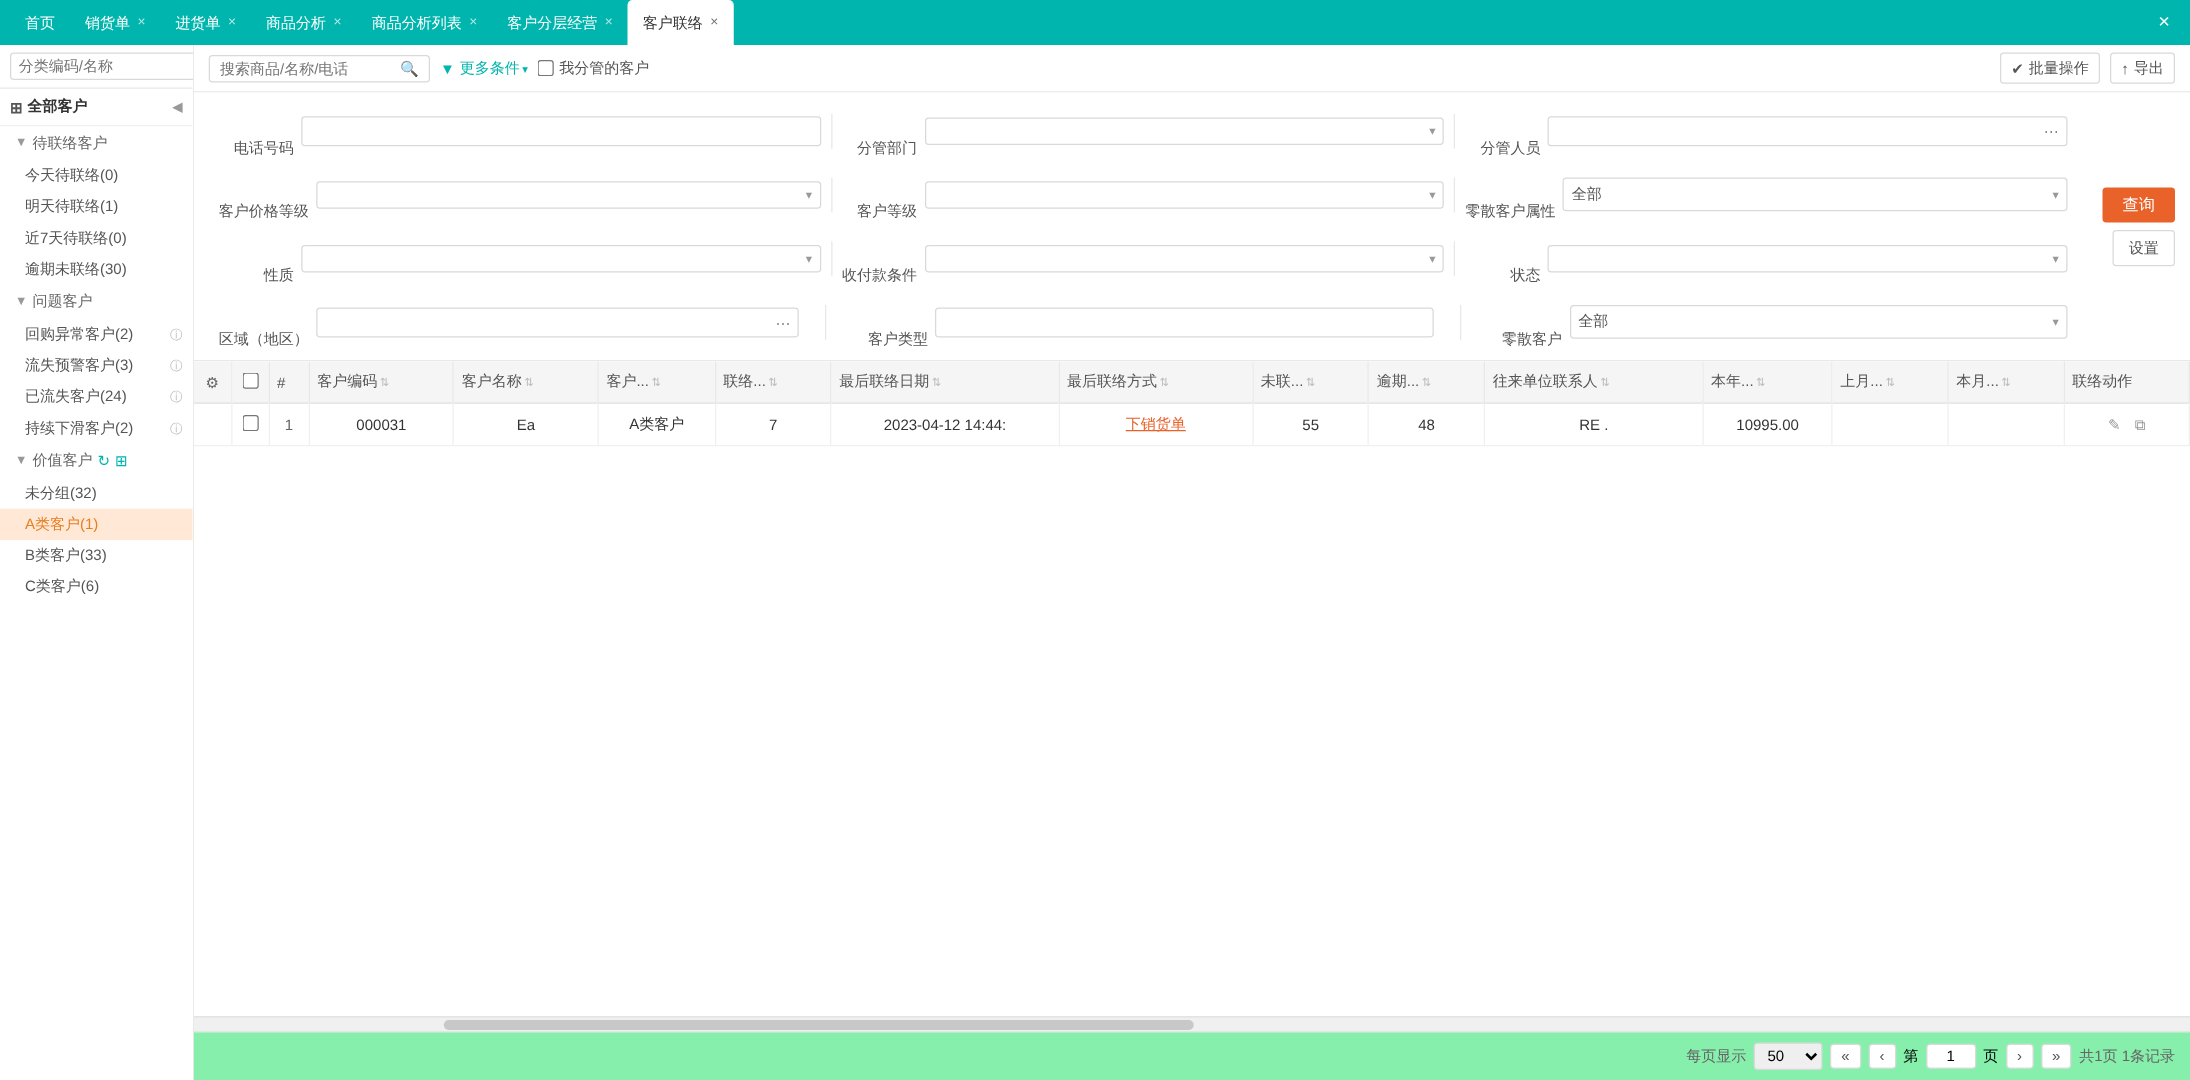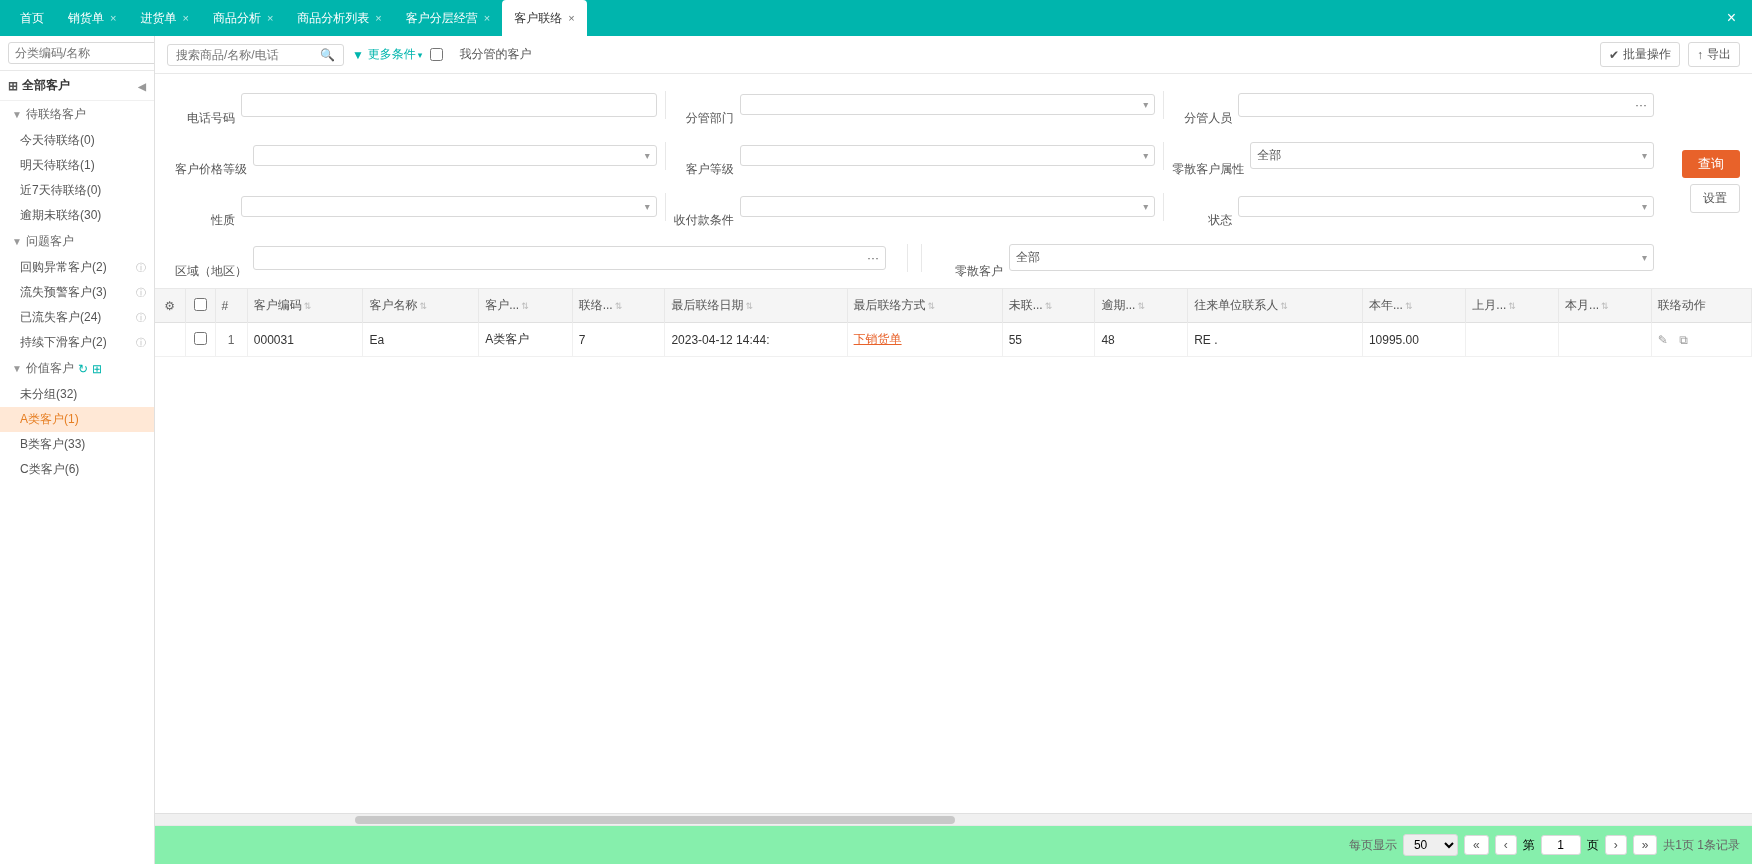--- a/index.html
+++ b/index.html
@@ -74,21 +74,21 @@
       display: flex; align-items: center; border: 1px solid #d9d9d9;
       border-radius: 3px; padding: 3px 8px; background: white;
     }
     .filter-search input { border: none; outline: none; font-size: 12px; color: #999; width: 140px; }
     .filter-search .s-icon { color: #00b5ad; margin-left: 4px; cursor: pointer; }
     .more-filter {
       display: flex; align-items: center; color: #00b5ad; cursor: pointer; font-size: 12px;
     }
     .more-filter .filter-icon { margin-right: 4px; }
     .my-customer {
-      display: flex; align-items: center; gap: 16px; color: #555; cursor: pointer;
+      display: flex; align-items: center; gap: 4px; color: #555; cursor: pointer;
     }
     .my-customer input[type=checkbox] { width: 13px; height: 13px; }
     .filter-spacer { flex: 1; }
     .btn-bulk { 
       display: flex; align-items: center; gap: 4px;
       color: #555; cursor: pointer; font-size: 12px;
       border: 1px solid #d9d9d9; padding: 3px 8px; border-radius: 3px; background: white;
     }
     .btn-export {
       display: flex; align-items: center; gap: 4px;
@@ -143,21 +143,21 @@
     }
     thead th {
       padding: 8px 6px; text-align: left; color: #555; font-weight: normal;
       border-right: 1px solid #e8e8e8; white-space: nowrap; font-size: 12px;
       position: relative;
     }
     thead th .col-sort { color: #bbb; font-size: 9px; margin-left: 2px; }
     tbody tr { border-bottom: 1px solid #f0f0f0; }
     tbody td {
       padding: 8px 6px; color: #333; border-right: 1px solid #f0f0f0;
-      white-space: nowrap; font-size: 12px;
+      white-space: nowrap; font-size: 12px; text-align: center;
     }
     .td-link { color: #e8622a; text-decoration: underline; cursor: pointer; }
     .settings-icon { color: #666; cursor: pointer; }
     .th-checkbox, .td-checkbox { width: 30px; text-align: center; }
     .td-num { text-align: center; color: #666; }
 
     
     .pagination {
       display: flex; align-items: center; padding: 8px 12px;
       background: #86efac; border-top: 1px solid #e8e8e8;
@@ -406,20 +406,24 @@
 
           <div class="adv-filter-row">
             <div class="filter-cell">
               <label>区域（地区）</label>
               <div class="filter-select">
                 <span></span>
                 <span>···</span>
               </div>
             </div>
             <div class="filter-divider"></div>
+            <div class="filter-cell">
+              <label>客户类型</label>
+              <input class="filter-input" style="">
+            </div>
             <div class="filter-divider"></div>
             <div class="filter-cell">
               <label>零散客户</label>
               <div class="filter-select">
                 <span>全部</span>
                 <span class="dropdown-arrow">▾</span>
               </div>
             </div>
           </div>
         </div>

